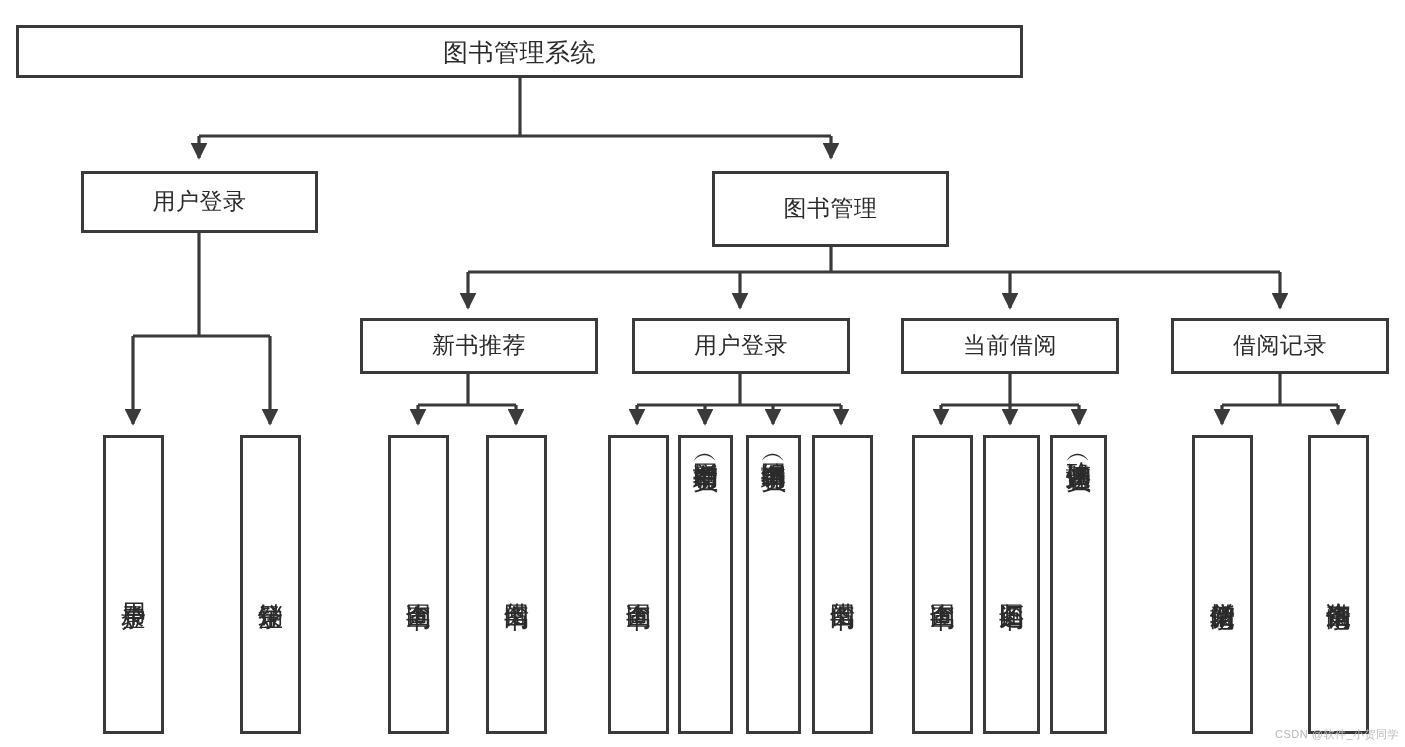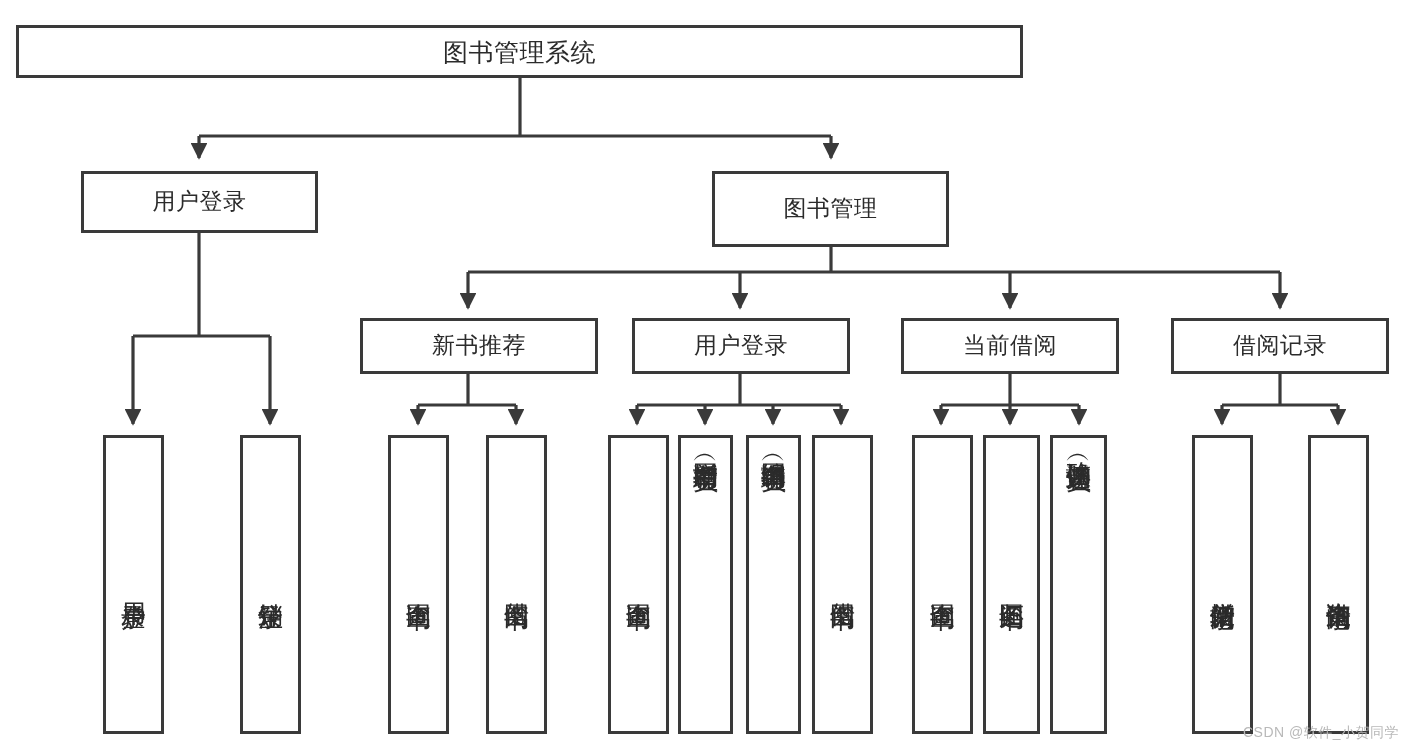--- a/index.html
+++ b/index.html
@@ -73,21 +73,21 @@
     font-size: 25px;
   }
   .node.leaf.vcenter {
     align-items: center;
     padding-top: 0;
   }
   .watermark {
     position: absolute;
     right: 6px;
     bottom: 5px;
-    font-size: 14px;
+    font-size: 11px;
     color: #b9b9b9;
     letter-spacing: 0.5px;
     z-index: 3;
     white-space: nowrap;
   }
 </style>
 </head>
 <body>
 
 <div id="canvas">

